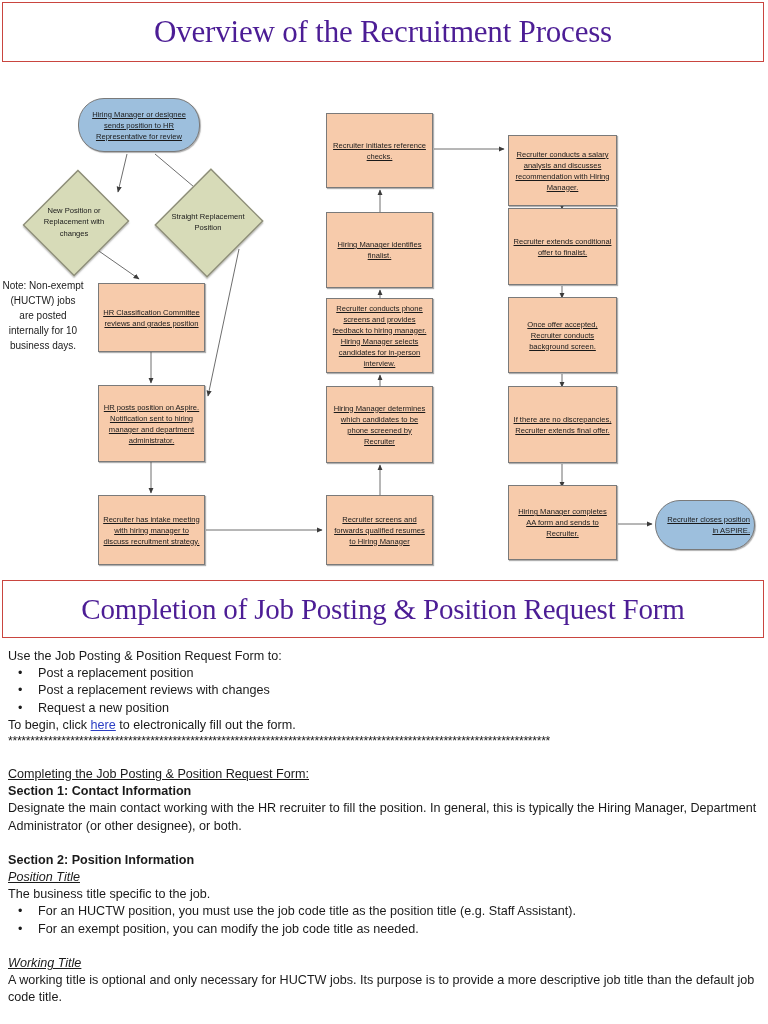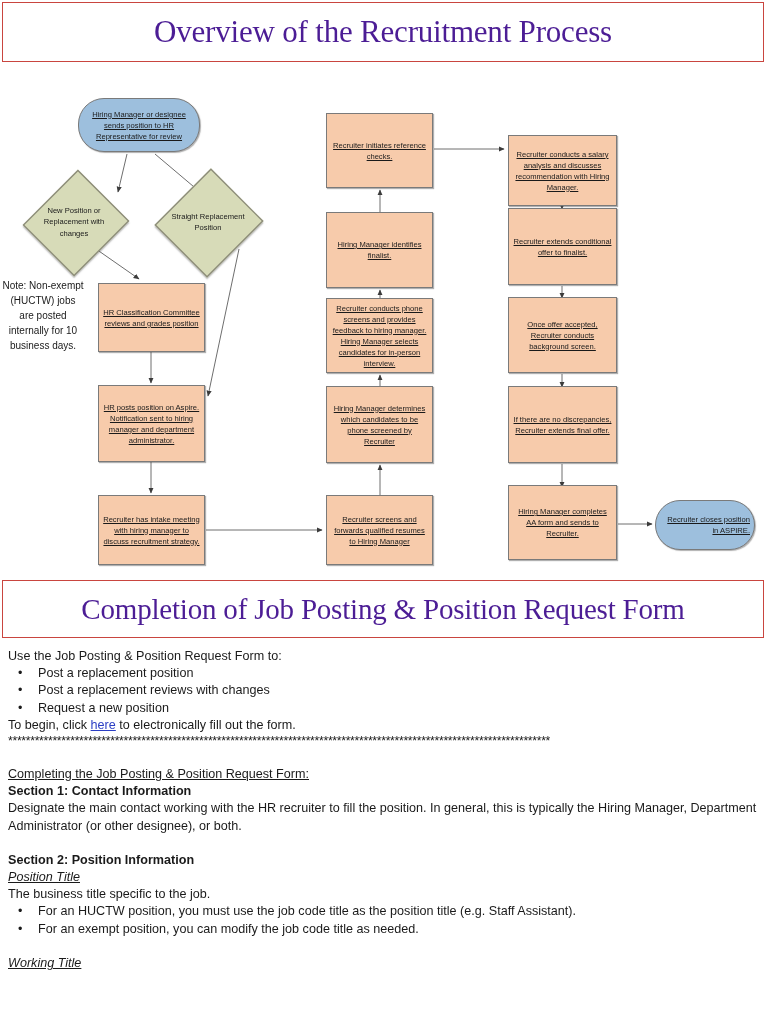--- a/index.html
+++ b/index.html
@@ -234,13 +234,14 @@
     <span>For an HUCTW position, you must use the job code title as the position title (e.g. Staff Assistant).</span>
   </div>
   <div class="bullet-row">
     <span class="bullet-dot">•</span>
     <span>For an exempt position, you can modify the job code title as needed.</span>
   </div>
 
   <div class="spacer"></div>
 
   <p class="u i">Working Title</p>
+  <p>A working title is optional and only necessary for HUCTW jobs. Its purpose is to provide a more descriptive job title than the default job code title.</p>
 </div>
 
 </body></html>

